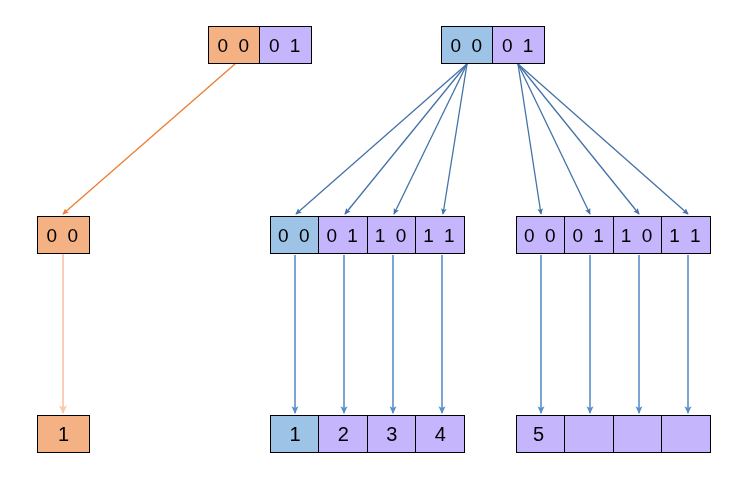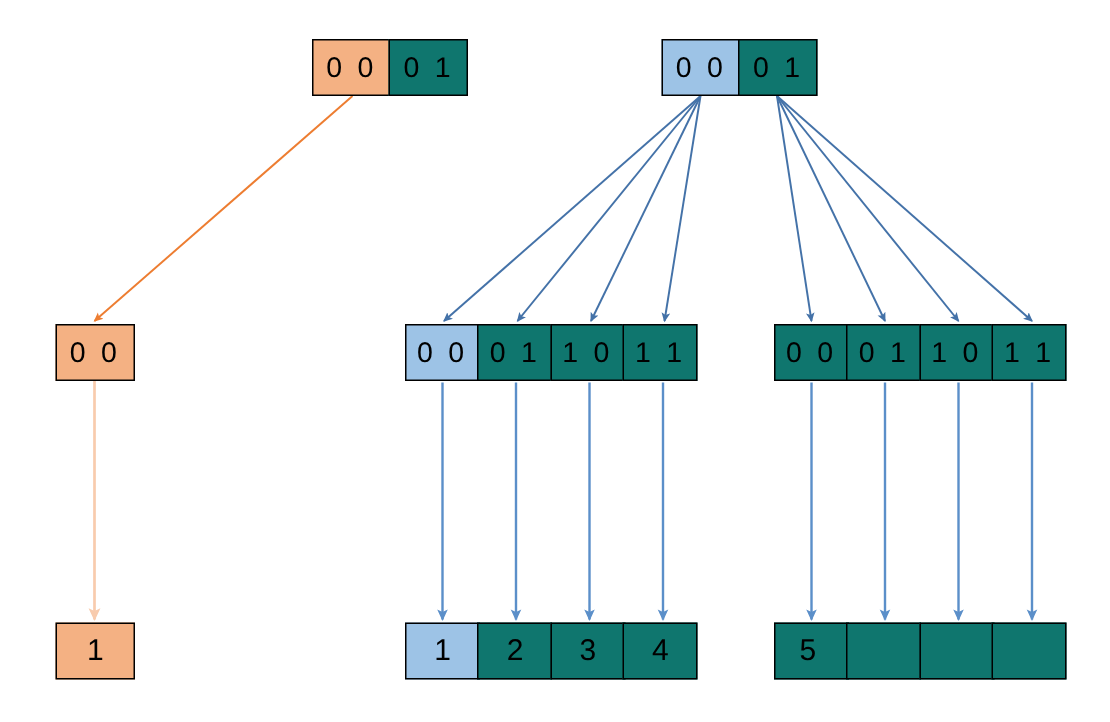--- a/index.html
+++ b/index.html
@@ -26,21 +26,21 @@
     pointer-events: none;
   }
   .node-group {
     position: absolute;
     display: flex;
     box-sizing: border-box;
   }
   .cell {
     box-sizing: border-box;
     border: 1.6px solid #000000;
-    background: #0f766e;
+    background: #c4b5fd;
     display: flex;
     align-items: center;
     justify-content: center;
     font-size: 19px;
     color: #000000;
     letter-spacing: 2.5px;
     font-family: "Liberation Sans", sans-serif;
     line-height: 1;
     margin-left: -1.6px;
   }

